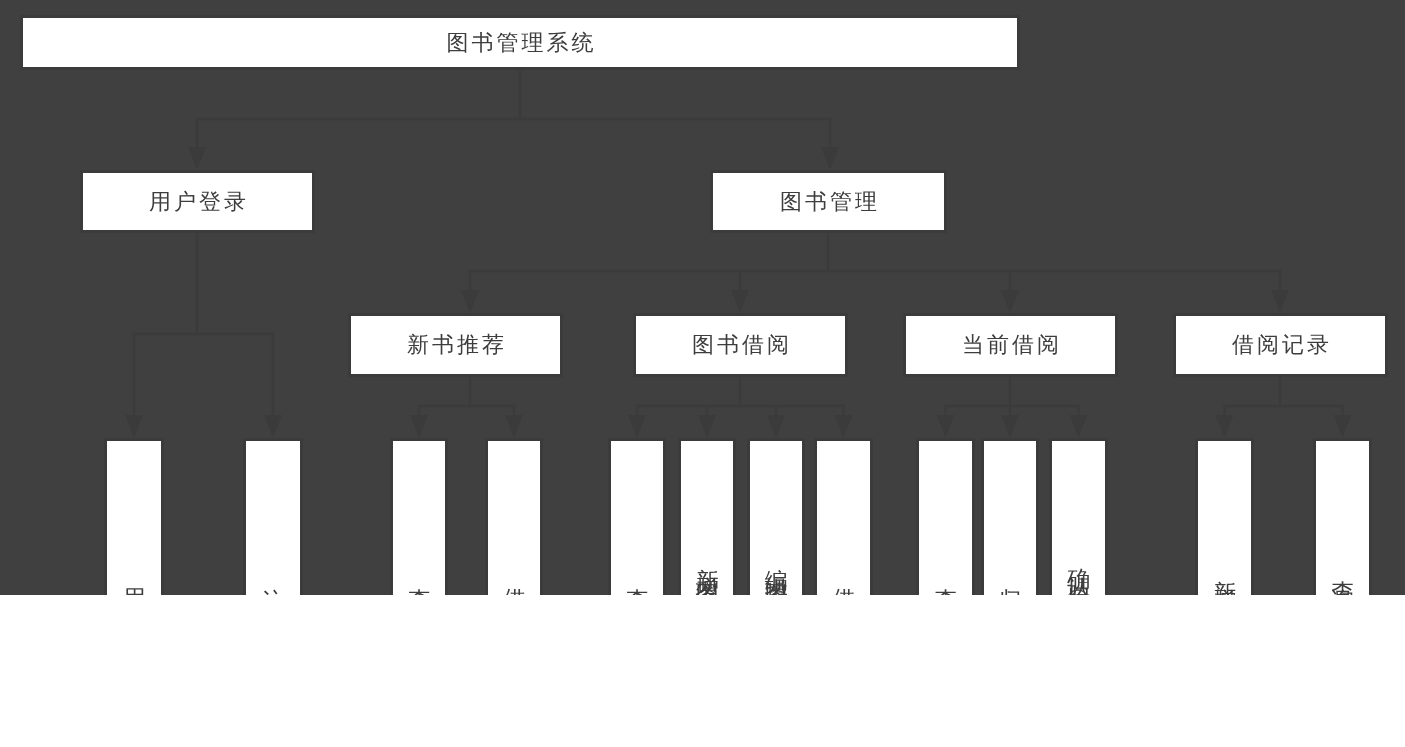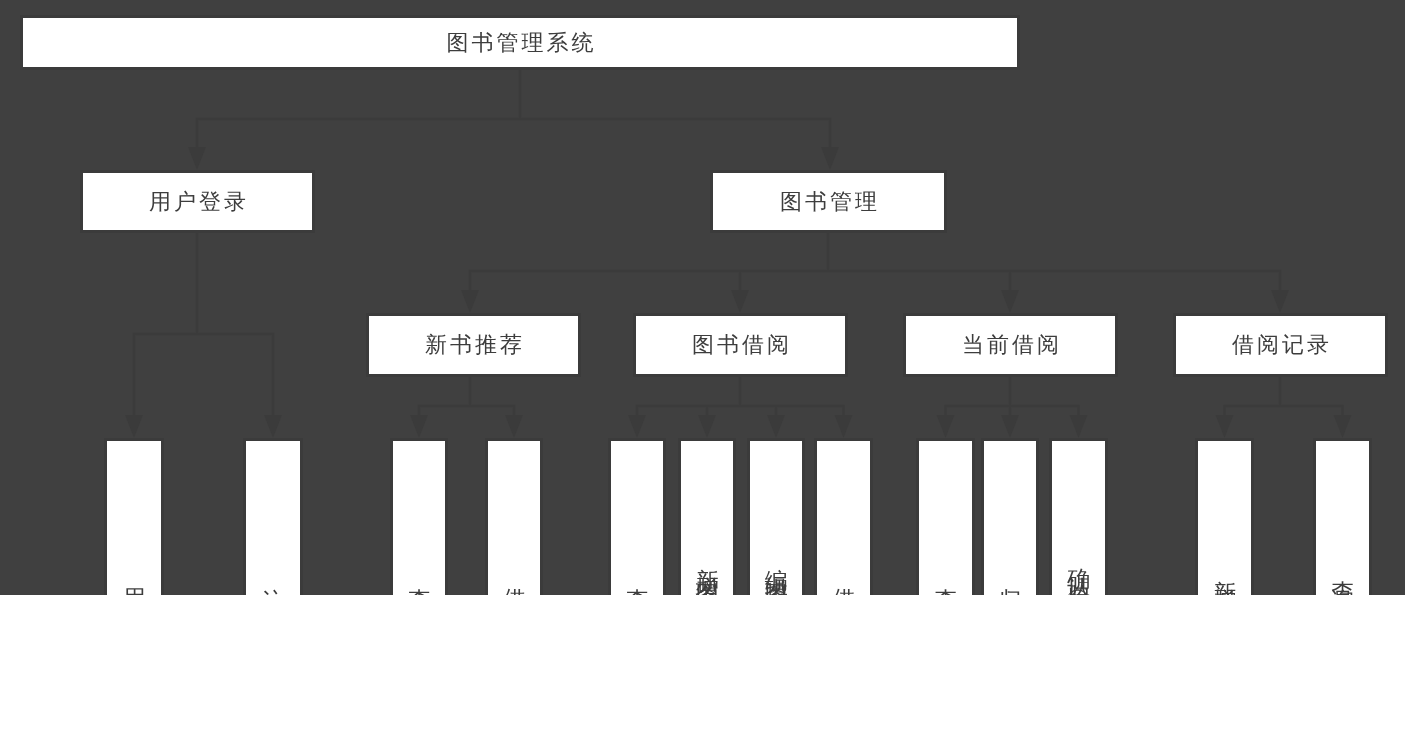--- a/index.html
+++ b/index.html
@@ -105,21 +105,21 @@
     <span class="hlabel">图书管理系统</span>
   </div>
 
   <div class="box" style="left:80px; top:170px; width:235px; height:63px;">
     <span class="hlabel">用户登录</span>
   </div>
   <div class="box" style="left:710px; top:170px; width:237px; height:63px;font-family:Liberation Mono, monospace;">
     <span class="hlabel">图书管理</span>
   </div>
 
-  <div class="box" style="left:366px; top:313px; width:215px; height:64px;">
+  <div class="box" style="left:348px; top:313px; width:215px; height:64px;">
     <span class="hlabel">新书推荐</span>
   </div>
   <div class="box" style="left:633px; top:313px; width:215px; height:64px;">
     <span class="hlabel">图书借阅</span>
   </div>
   <div class="box" style="left:903px; top:313px; width:215px; height:64px;">
     <span class="hlabel">当前借阅</span>
   </div>
   <div class="box" style="left:1173px; top:313px; width:215px; height:64px;">
     <span class="hlabel">借阅记录</span>

